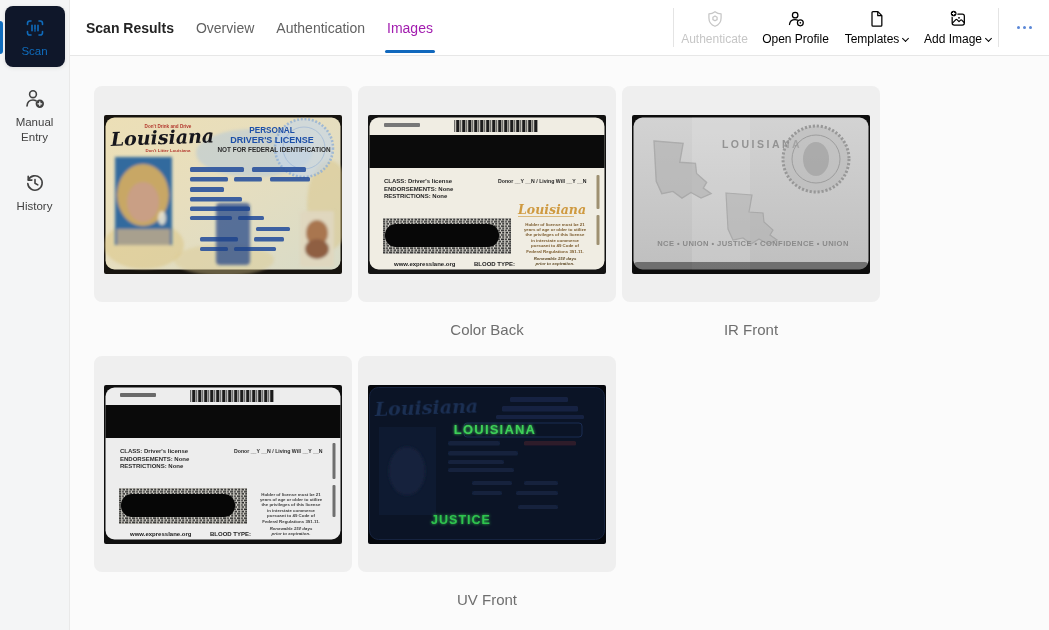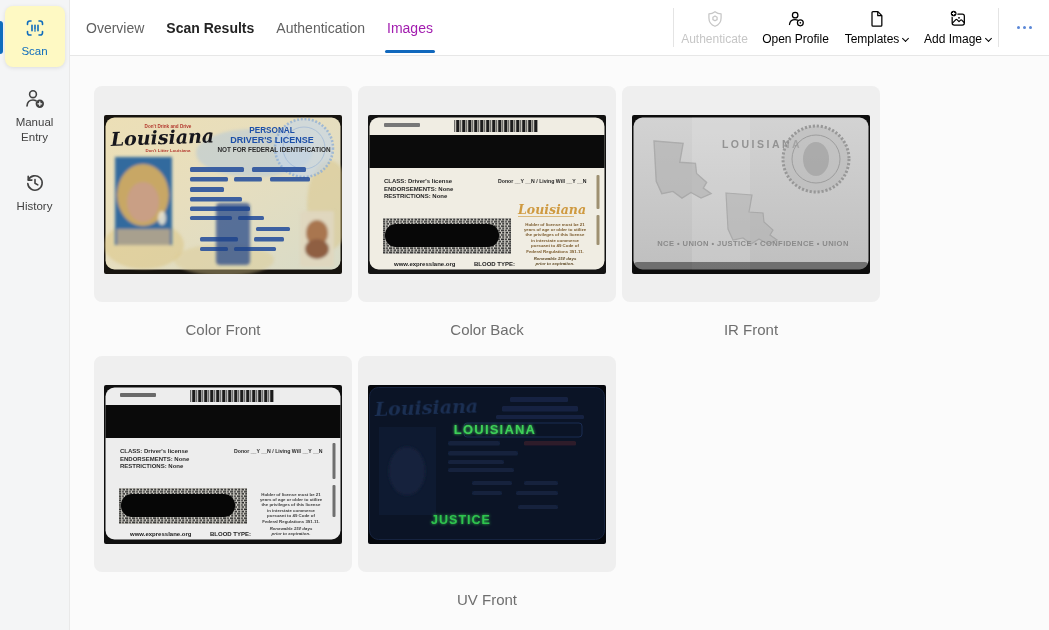--- a/index.html
+++ b/index.html
@@ -8,21 +8,21 @@
     font-family:"Liberation Sans","DejaVu Sans",sans-serif;
     background:#fbfbfb; position:relative; color:#424242;
   }
   
   .sidebar{ position:absolute; left:0; top:0; bottom:0; width:70px;
     background:#f4f5f6; border-right:1px solid #e9e9e9; z-index:3;}
   .active-indicator{ position:absolute; left:0; top:21px; width:3px; height:33px;
     background:#0f6cbd; border-radius:0 3px 3px 0;}
   .side-item{ width:60px; margin:14px auto 0; display:flex; flex-direction:column;
     align-items:center; padding:6px 0; color:#424242; cursor:pointer; }
-  .side-item.active{ background:#fef9c3; border-radius:8px; margin:6px auto 2px;
+  .side-item.active{ background:#0f172a; border-radius:8px; margin:6px auto 2px;
     box-shadow:0 1px 4px rgba(0,0,0,.10); color:#0f6cbd; padding:10px 0 8px;}
   .side-item svg{ width:24px; height:24px; stroke:currentColor; fill:none;
     stroke-width:1.6; stroke-linecap:round; stroke-linejoin:round;}
   .side-label{ font-size:11.5px; line-height:1.3; text-align:center; margin-top:4px; width:54px;}
   
   .topbar{ position:absolute; left:70px; right:0; top:0; height:56px; background:#fff;
     border-bottom:1px solid #e7e7e7; display:flex; z-index:2;}
   .tabs{ display:flex; gap:18px; padding-left:14px; align-items:stretch;}
   .tab{ position:relative; display:flex; align-items:center; font-size:14px;
     color:#616161; cursor:pointer; padding:0 2px; white-space:nowrap;}
@@ -126,22 +126,22 @@
       <path d="M5.4 9 A7.2 7.2 0 1 1 4.8 12.6"></path>
       <path d="M12 8.6 V12.3 L14.8 13.9"></path>
     </svg>
     <span class="side-label">History</span>
   </div>
 
 </aside>
 
 <header class="topbar">
   <nav class="tabs">
+    <div class="tab tab-title">Scan Results</div>
     <div class="tab">Overview</div>
-    <div class="tab tab-title">Scan Results</div>
     <div class="tab">Authentication</div>
     <div class="tab tab-active">Images</div>
   </nav>
 
   <div class="toolbar">
     <div class="vdiv"></div>
 
     <div class="tool-btn disabled">
       <svg viewBox="0 0 24 24">
         <path d="M12 3.2 c2.3 1.7 4.8 2.5 7.3 2.5 v5 c0 4.9-3.1 8.4-7.3 10 -4.2-1.6-7.3-5.1-7.3-10 v-5 c2.5 0 5-.8 7.3-2.5 z"></path>
@@ -247,21 +247,20 @@
               <rect x="130" y="132" width="42" height="4" rx="1.5"></rect>
           </g>
           <rect x="112" y="88" width="34" height="62" rx="4" fill="#1e3f86" opacity="0.7" filter="url(#fBlurM)"></rect>
           <g filter="url(#fBlurM)">
             <rect x="196" y="96" width="34" height="56" rx="2" fill="#dfd7bf" opacity="0.95"></rect>
             <ellipse cx="213" cy="118" rx="11" ry="13" fill="#a9764f"></ellipse>
             <ellipse cx="213" cy="134" rx="12" ry="10" fill="#8f5f43"></ellipse>
           </g>
         </svg>
       </div>
-      <div class="tile-label">Color Front</div>
     </div>
 
     <div class="tile">
       <div class="thumb">
         <svg viewBox="0 0 238 159">
           <rect width="238" height="159" rx="2" fill="#121212"></rect>
           <rect x="1.5" y="2.5" width="235" height="152" rx="9" fill="#f0ede3"></rect>
           <rect x="16" y="8" width="36" height="4" rx="1" fill="#777777" filter="url(#fBlurS)"></rect>
           <rect x="86" y="5" width="84" height="12" fill="url(#pBars)"></rect>
           <rect x="1.5" y="20" width="235" height="33" fill="#0b0b0b"></rect>

